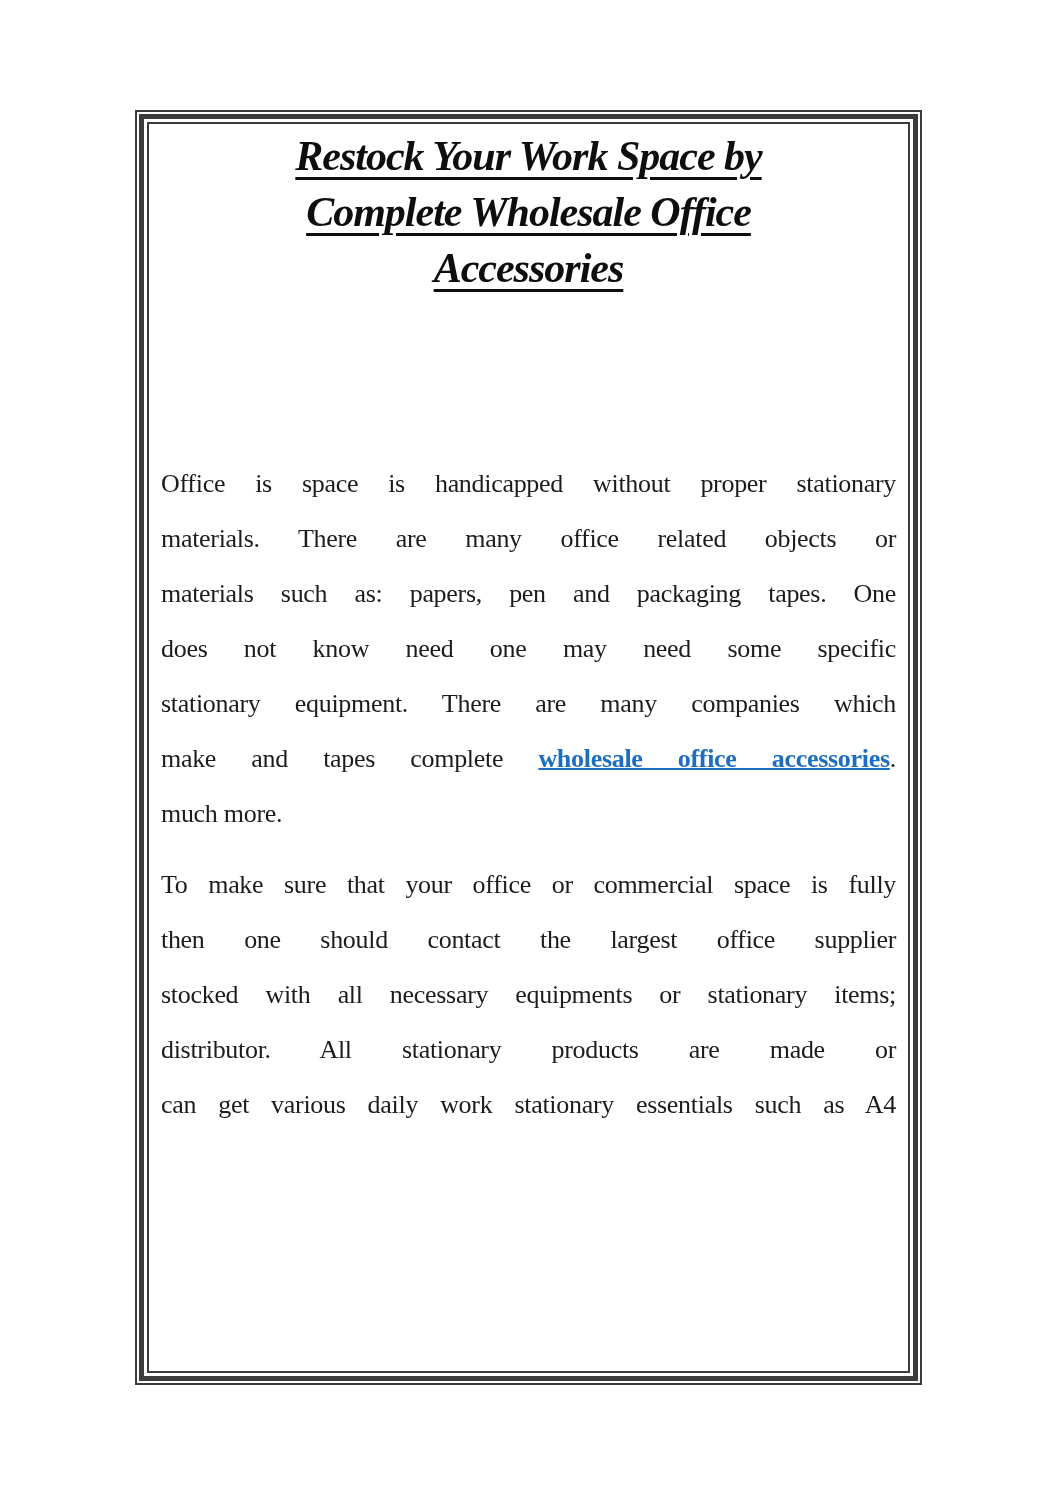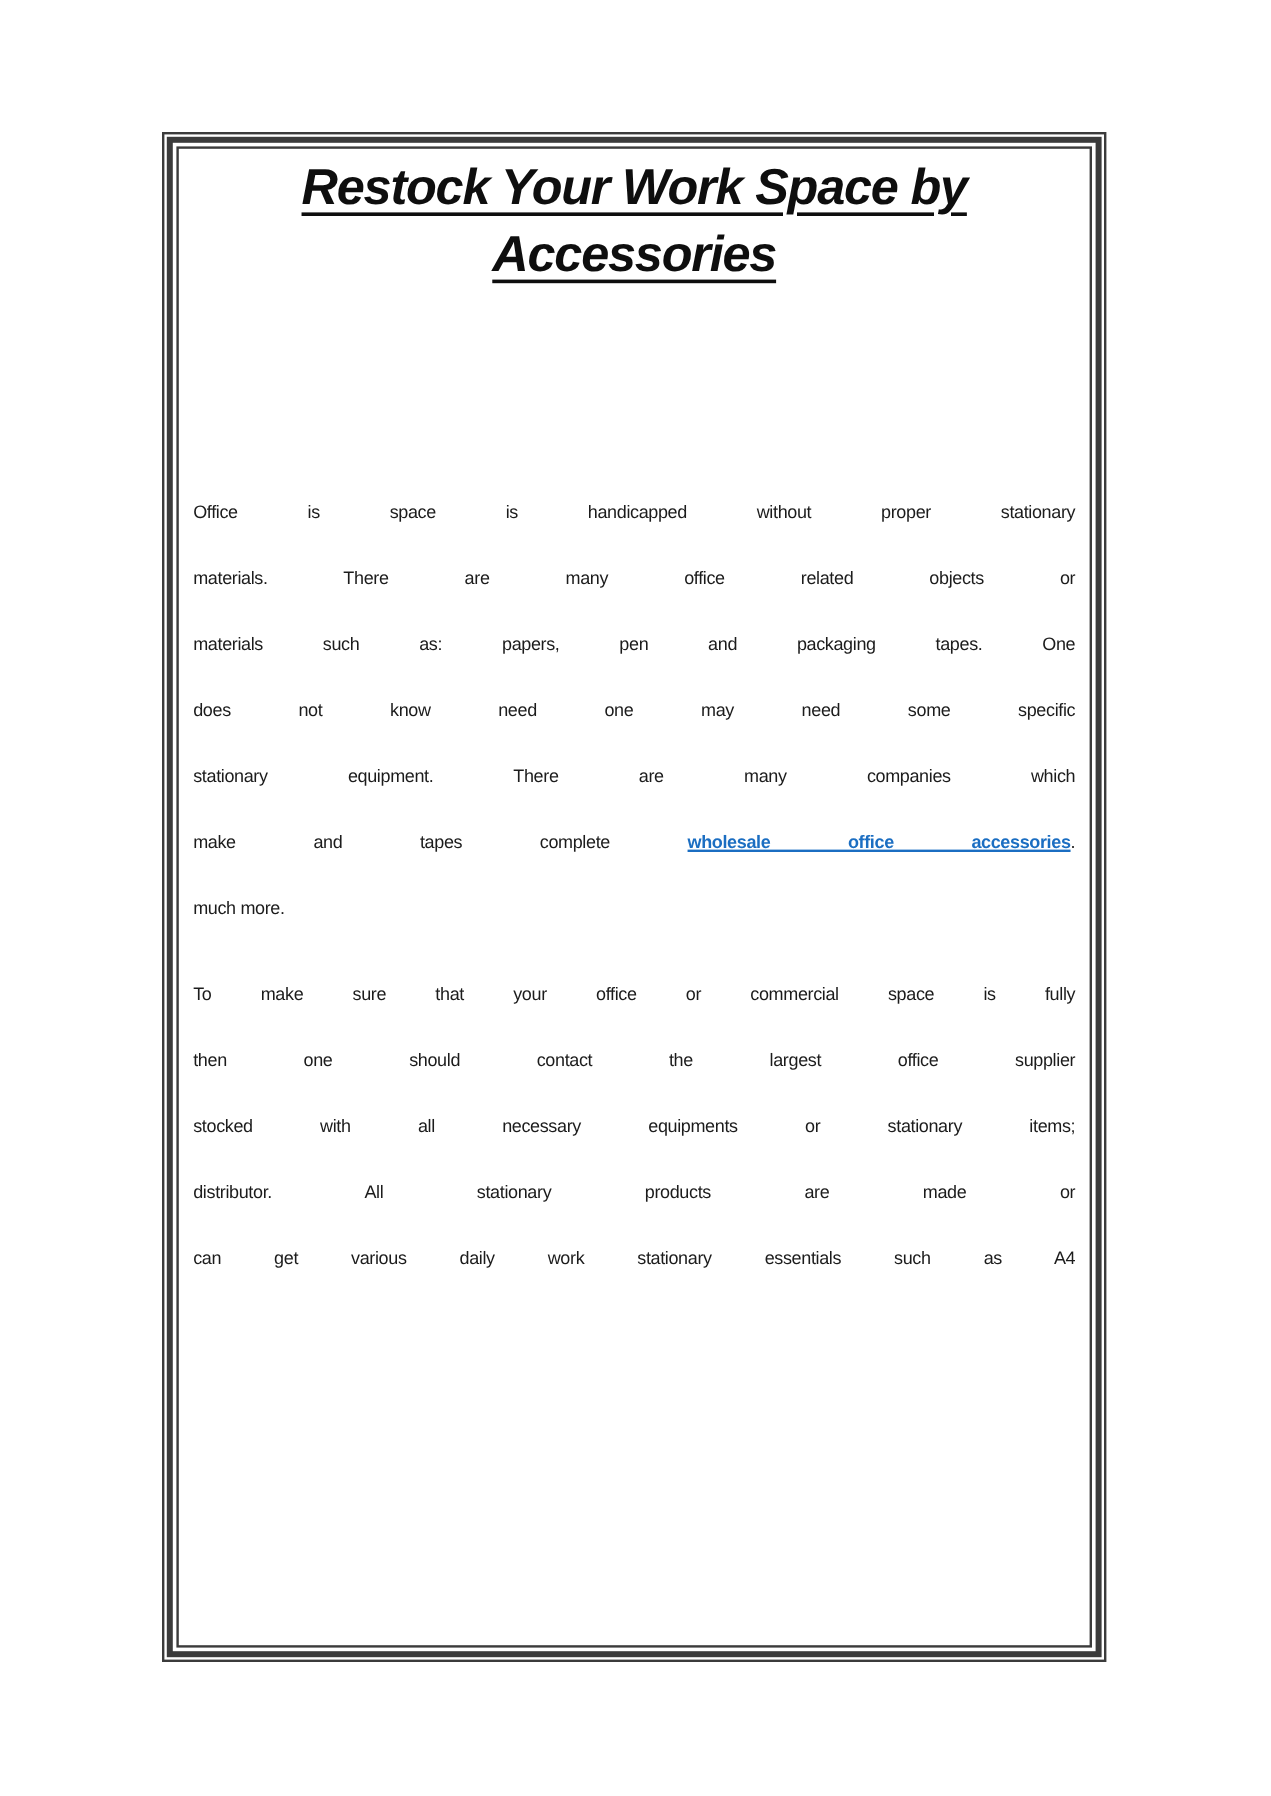--- a/index.html
+++ b/index.html
@@ -16,20 +16,21 @@
     background:var(--page);
     font-family:"Liberation Sans", sans-serif;
     position:relative;
     overflow:hidden;
   }
   .frame-outer{
     position:absolute;left:135px;top:110px;
     width:787px;height:1275px;
     border:2px solid var(--border);
     padding:2px;
+    font-family:Liberation Serif, serif;
   }
   .frame-mid{
     width:100%;height:100%;
     border:5px solid var(--border);
     padding:3px;
   }
   .frame-inner{
     width:100%;height:100%;
     border:2px solid var(--border);
     padding:0 12px;
@@ -51,21 +52,21 @@
   .title-line span{
     text-decoration:underline;
     text-decoration-thickness:3px;
     text-underline-offset:7px;
     padding:0 4px;
   }
   .spacer{height:160px;}
   .para{margin:0;}
   .para-2{margin-top:16px;}
   .line{
-    font-size:15px;
+    font-size:26px;
     line-height:55px;
     height:55px;
     color:var(--text);
     letter-spacing:-0.3px;
     white-space:nowrap;
   }
   .line.justify{
     white-space:normal;
     text-align:justify;
     text-align-last:justify;
@@ -85,20 +86,21 @@
 </head>
 <body>
 
 <div class="page">
   <div class="frame-outer">
     <div class="frame-mid">
       <div class="frame-inner">
 
         <h1 class="title">
           <div class="title-line"><span>Restock Your Work Space by</span></div>
+          <div class="title-line"><span>Complete Wholesale Office</span></div>
           <div class="title-line"><span>Accessories</span></div>
         </h1>
 
         <div class="spacer"></div>
 
         <div class="para">
           <div class="line justify">Office is space is handicapped without proper stationary</div>
           <div class="line justify">materials. There are many office related objects or</div>
           <div class="line justify">materials such as: papers, pen and packaging tapes. One</div>
           <div class="line justify">does not know need one may need some specific</div>

